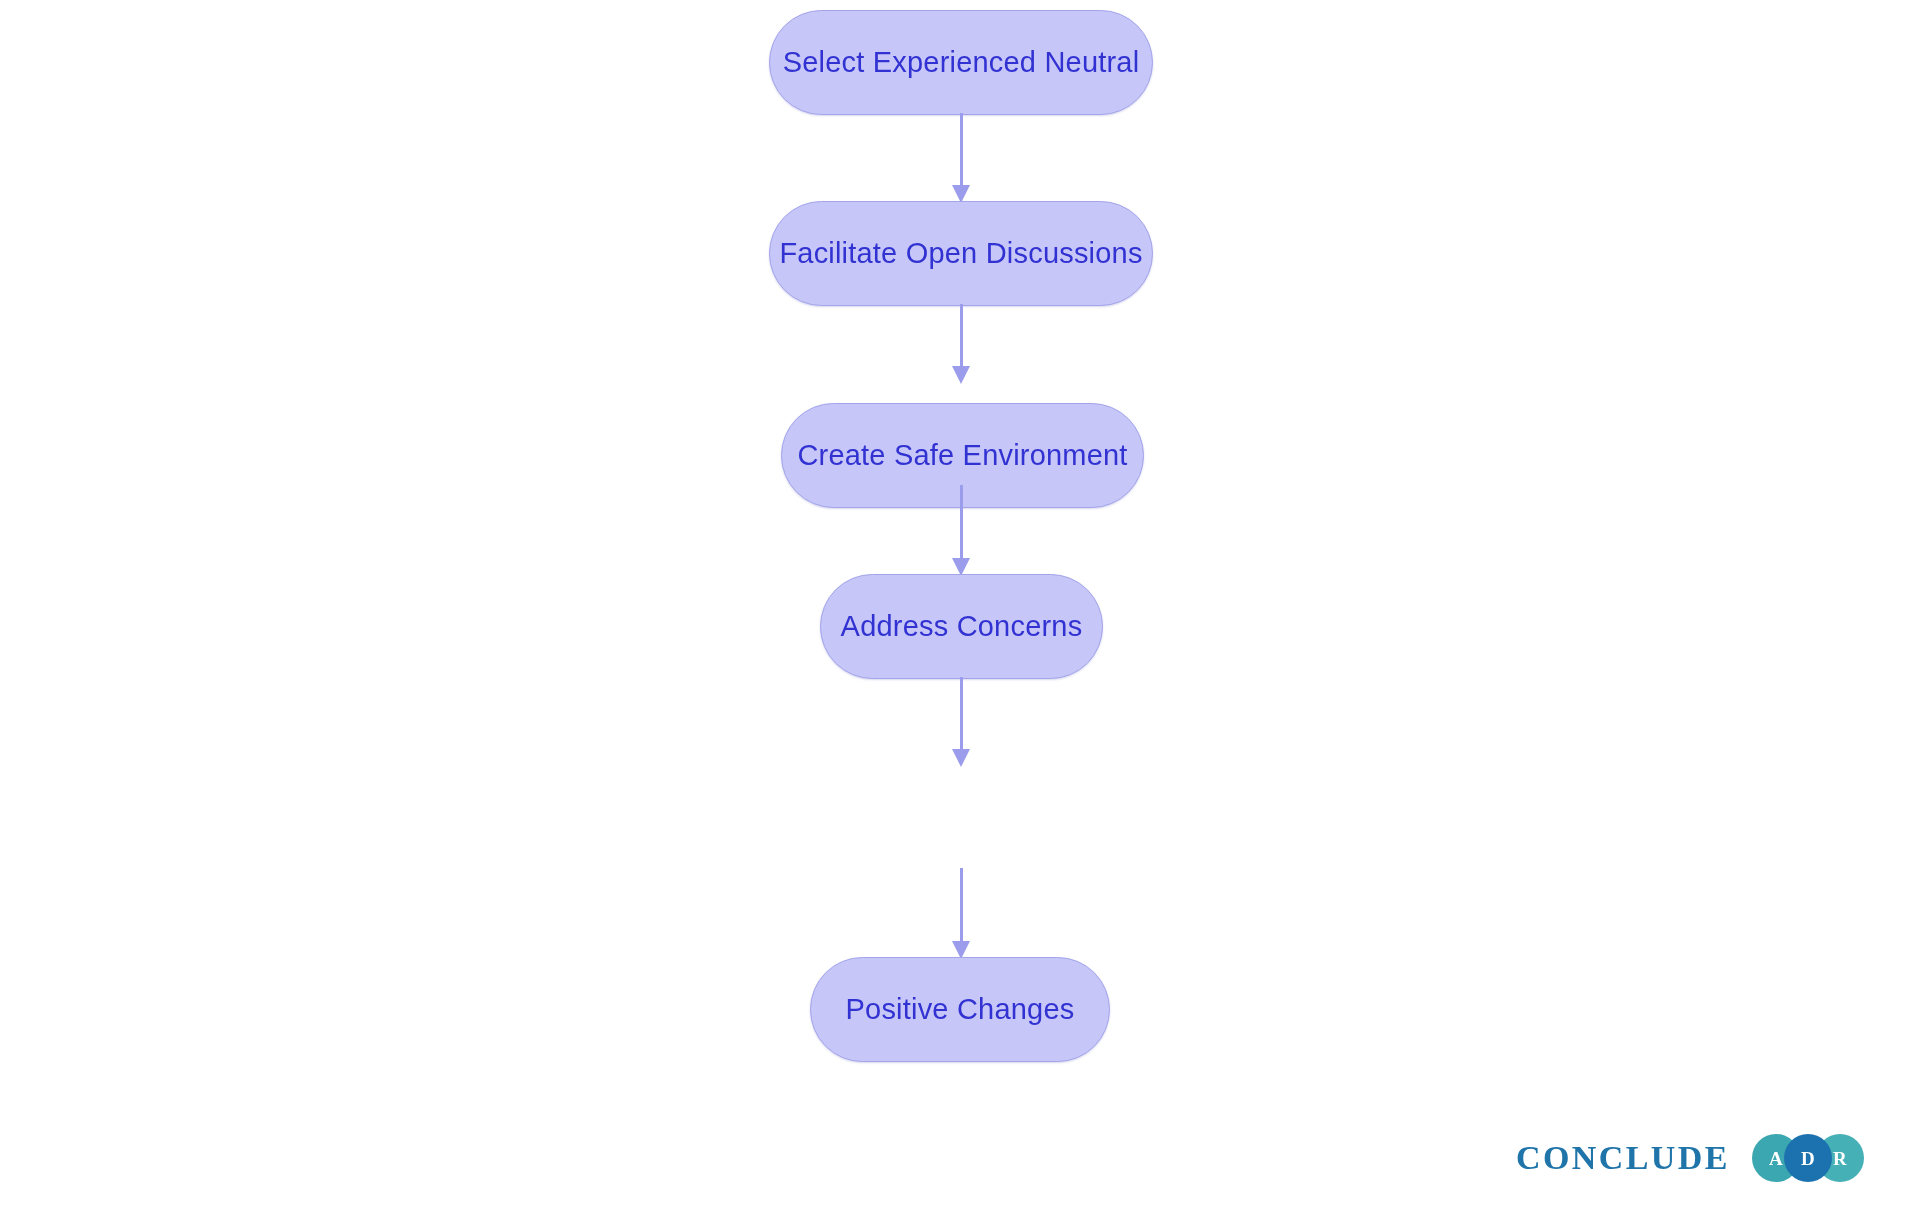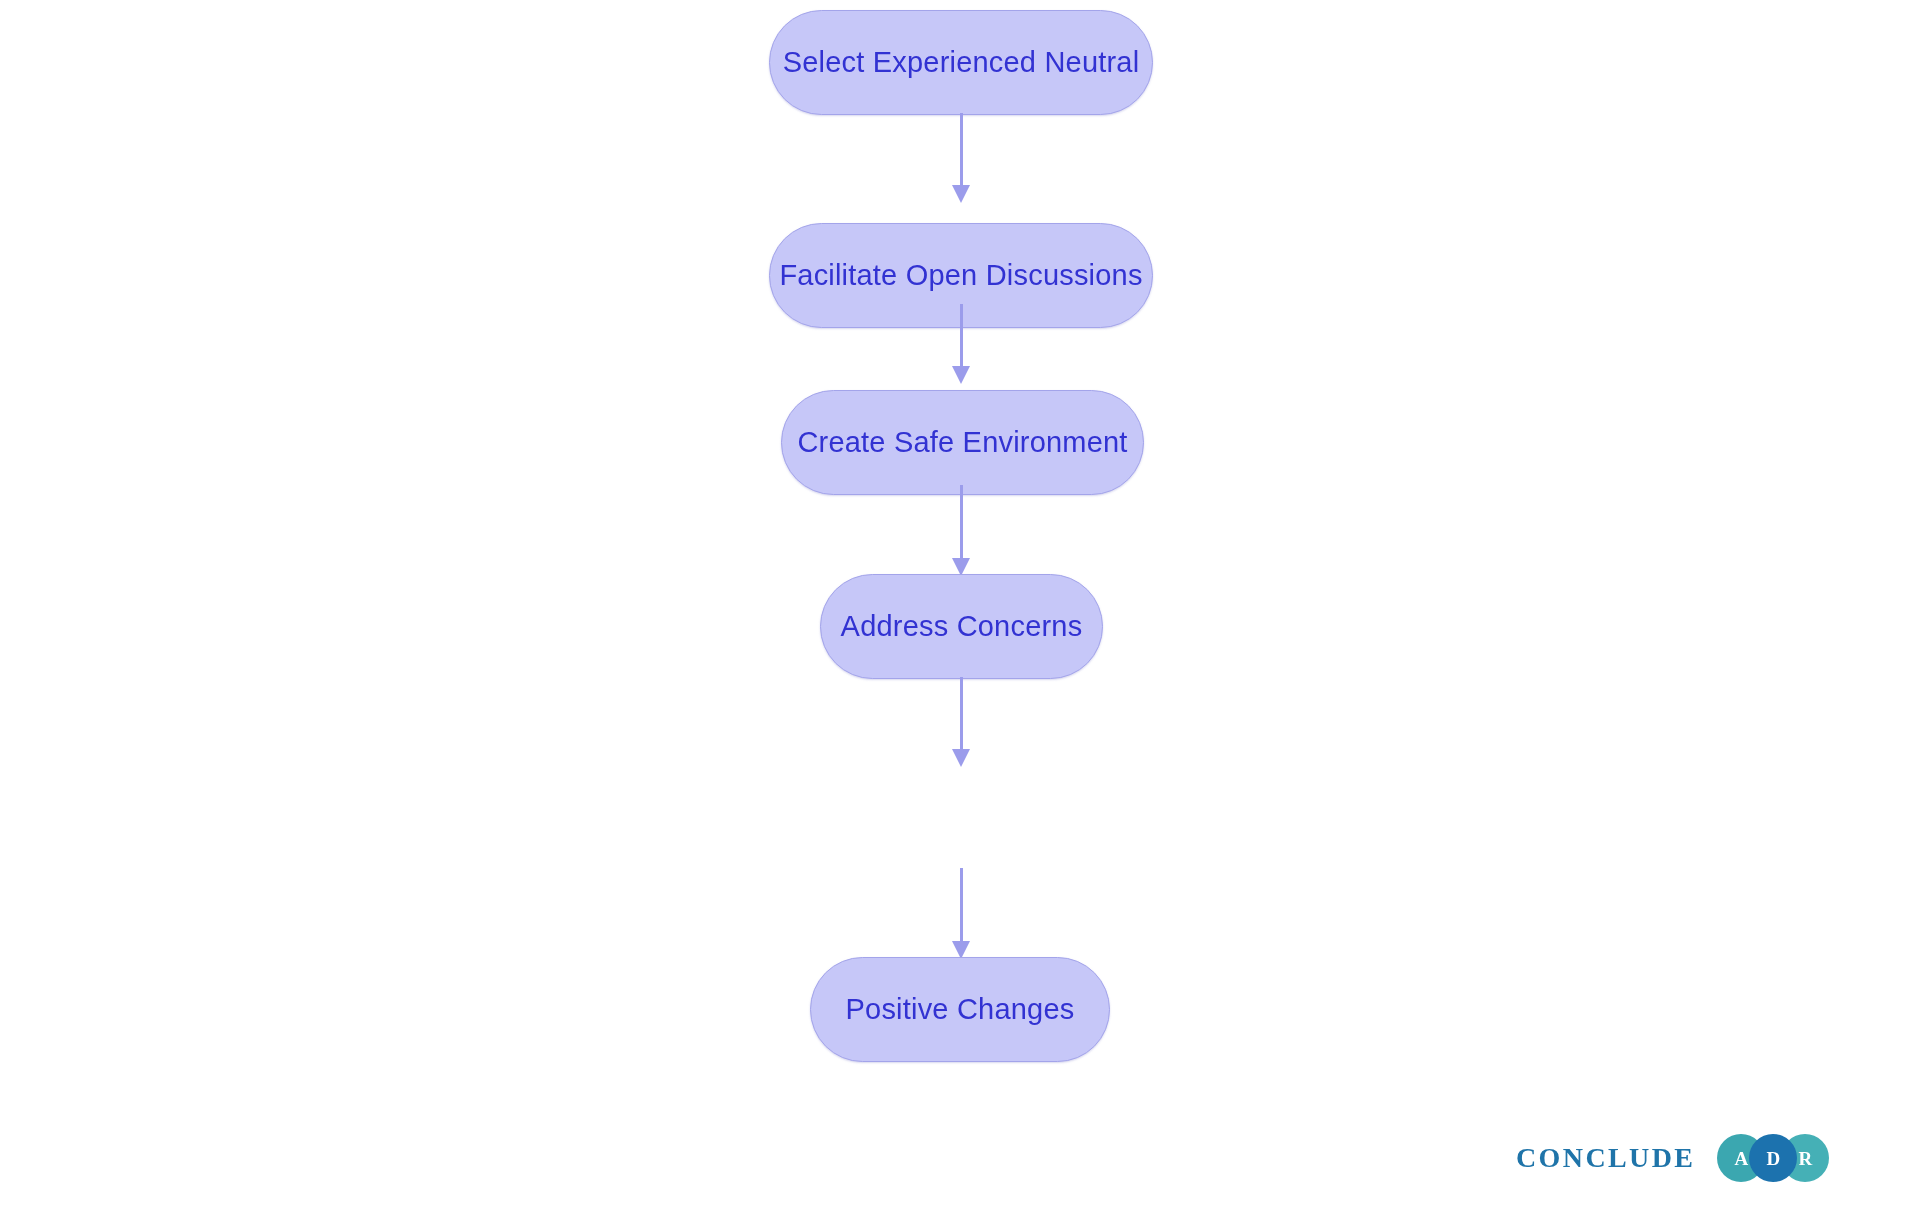--- a/index.html
+++ b/index.html
@@ -42,22 +42,22 @@
     font-family: "Liberation Sans", sans-serif;
     font-size: 29px;
     font-weight: 400;
     color: #3232d2;
     letter-spacing: 0.2px;
     white-space: nowrap;
     line-height: 1;
   }
 
   .n1 { left: 769px;  top: 10px;   width: 384px; }
-  .n2 { left: 769px;  top: 201px;  width: 384px; margin-top: 22px; }
-  .n3 { left: 781px;  top: 390px;  width: 363px; }
+  .n2 { left: 769px;  top: 201px;  width: 384px; }
+  .n3 { left: 781px;  top: 403px;  width: 363px; }
   .n4 { left: 820px;  top: 574px;  width: 283px; }
   .n5 { left: 769px;  top: 765px;  width: 384px; }
   .n6 { left: 810px;  top: 957px;  width: 300px; }
 
   
   .flow-arrow {
     position: absolute;
     left: 957px;
     width: 8px;
   }
@@ -89,21 +89,21 @@
   #brand-logo {
     position: absolute;
     left: 1516px;
     top: 1134px;
     display: flex;
     align-items: center;
     gap: 22px;
   }
   #brand-wordmark {
     font-family: "Liberation Serif", serif;
-    font-size: 28px;
+    font-size: 34px;
     font-weight: 700;
     letter-spacing: 2.4px;
     color: #1f74a9;
     line-height: 1;
   }
   .logo-circles {
     position: relative;
     width: 112px;
     height: 48px;
   }

